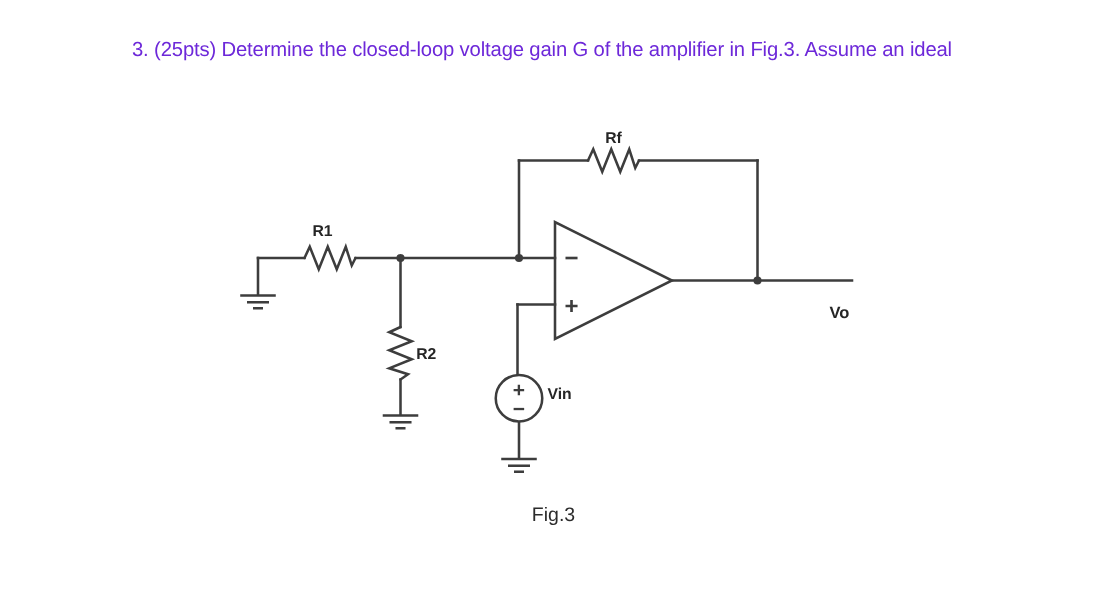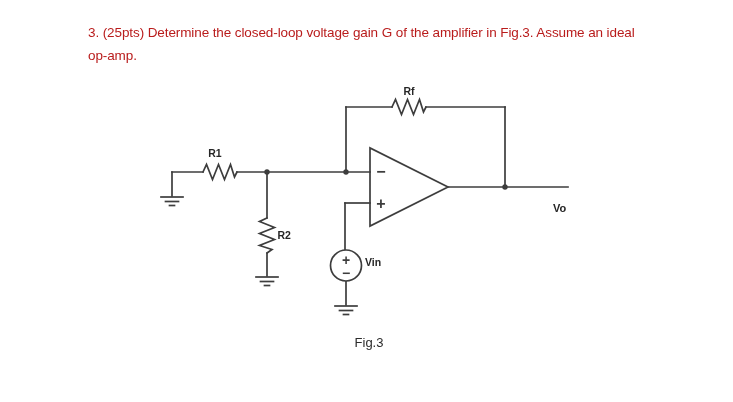--- a/index.html
+++ b/index.html
@@ -13,21 +13,21 @@
     height: 402px;
     background: #ffffff;
     overflow: hidden;
     font-family: "Liberation Sans", sans-serif;
   }
   .problem-text {
     position: absolute;
     left: 88px;
     top: 21px;
     width: 610px;
-    color: #b91c1c;
+    color: #6d28d9;
     font-size: 13.5px;
     line-height: 23px;
     letter-spacing: -0.1px;
   }
   .circuit-svg {
     position: absolute;
     left: 0;
     top: 0;
   }
   .wire {
@@ -71,21 +71,20 @@
     fill: #2b2b2b;
   }
 </style>
 </head>
 <body>
 
 <div class="page">
 
   <div class="problem-text">
     <div>3. (25pts) Determine the closed-loop voltage gain G of the amplifier in Fig.3. Assume an ideal</div>
-    <div>op-amp.</div>
   </div>
 
   <svg class="circuit-svg" width="733" height="402" viewBox="0 0 733 402" xmlns="http://www.w3.org/2000/svg">
 
     <g>
       <path class="wire" d="M172,172 V196"></path>
       <path class="wire" d="M172,172 H203"></path>
       <path class="wire" d="M237,172 H370"></path>
       <path class="wire" d="M267,172 V218"></path>
       <path class="wire" d="M267,253 V276"></path>

